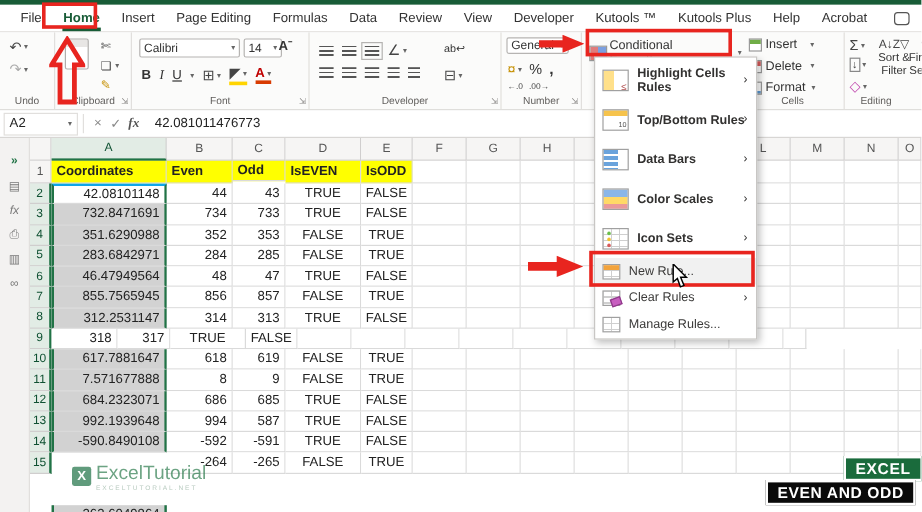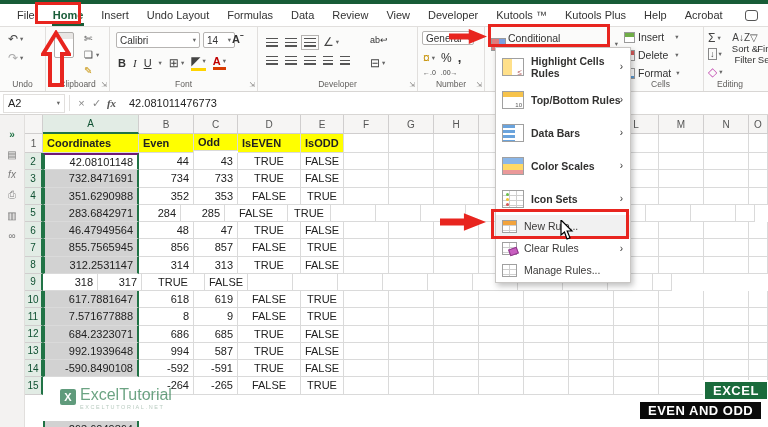--- a/index.html
+++ b/index.html
@@ -52,21 +52,21 @@
   .lstrip .grn { color:#217346; font-weight:700; }
   #grid { flex:1; overflow:hidden; }
   .grow { display:flex; }
   .gc { border-right:1px solid #dadada; border-bottom:1px solid #dadada; font-size:11px; color:#222; overflow:hidden; white-space:nowrap; padding:0 4px; display:flex; align-items:center; flex-shrink:0; background:#fff; }
   .gh { background:#f6f5f4; color:#555; font-size:10px; justify-content:center; padding:0; border-color:#d0cece; }
   .ch-sel { background:#e2ece5; color:#0f5132; border-bottom:2px solid #217346; }
   .rh-sel { background:#e2ece5; color:#0f5132; border-right:2px solid #217346; }
   .al { justify-content:flex-start; } .ar { justify-content:flex-end; } .ac { justify-content:center; }
   .c-yellow { background:#ffff00; font-weight:700; color:#222; }
   .c-sel { background:#d2d2d2; border-left:2px solid #217346; border-right:2px solid #217346; }
-  .c-active { background:#fff; border-top:2px solid #701a75; }
+  .c-active { background:#fff; border-top:2px solid #0ea5e9; }
 
   
   .cf-menu { left:495px; top:47px; width:136px; height:236px; background:#fff; border:1px solid #c8c6c4; box-shadow:2px 3px 6px rgba(0,0,0,.25); z-index:50; padding-top:2px; }
   .mitem { display:flex; align-items:center; gap:7px; padding-left:6px; position:relative; cursor:default; }
   .mitem.big { height:33px; }
   .mitem.small { height:22px; }
   .mitem .mlabel { font-size:10.5px; color:#323130; font-weight:600; }
   .mitem.small .mlabel { font-weight:400; color:#3b3a39; }
   .mitem .sub { position:absolute; right:7px; font-size:10px; color:#323130; }
   .mitem.hover { background:#f1f1f1; }
@@ -102,21 +102,21 @@
 </style>
 </head>
 <body>
 
 <div class="abs titlebar"></div>
 
 <div class="abs tabbar" id="tabbar">
   <div class="tab">File</div>
     <div class="tab active">Home</div>
     <div class="tab">Insert</div>
-    <div class="tab">Undo Layout</div>
+    <div class="tab">Page Editing</div>
     <div class="tab">Formulas</div>
     <div class="tab">Data</div>
     <div class="tab">Review</div>
     <div class="tab">View</div>
     <div class="tab">Developer</div>
     <div class="tab">Kutools ™</div>
     <div class="tab">Kutools Plus</div>
     <div class="tab">Help</div>
     <div class="tab">Acrobat</div>
     <span class="tb-icon"></span>
@@ -421,21 +421,21 @@
         <div class="gc ac" style="width: 45px; height: 17.25px;"></div>
         <div class="gc ac" style="width: 45px; height: 17.25px;"></div>
         <div class="gc ac" style="width: 45px; height: 17.25px;"></div>
         <div class="gc ac" style="width: 45px; height: 17.25px;"></div>
         <div class="gc ac" style="width: 45px; height: 17.25px;"></div>
         <div class="gc ac" style="width: 19px; height: 17.25px;"></div>
       </div>
       <div class="grow">
         <div class="gc gh rh-sel" style="width: 18px; height: 17.25px;">5</div>
         <div class="gc ar c-sel" style="width: 96px; height: 17.25px;">283.6842971</div>
-        <div class="gc ar" style="width: 42px; height: 17.25px;">284</div>
+        <div class="gc ar" style="width: 55px; height: 17.25px;">284</div>
         <div class="gc ar" style="width: 44px; height: 17.25px;">285</div>
         <div class="gc ac" style="width: 63px; height: 17.25px;">FALSE</div>
         <div class="gc ac" style="width: 43px; height: 17.25px;">TRUE</div>
         <div class="gc ac" style="width: 45px; height: 17.25px;"></div>
         <div class="gc ac" style="width: 45px; height: 17.25px;"></div>
         <div class="gc ac" style="width: 45px; height: 17.25px;"></div>
         <div class="gc ac" style="width: 45px; height: 17.25px;"></div>
         <div class="gc ac" style="width: 45px; height: 17.25px;"></div>
         <div class="gc ac" style="width: 45px; height: 17.25px;"></div>
         <div class="gc ac" style="width: 45px; height: 17.25px;"></div>

